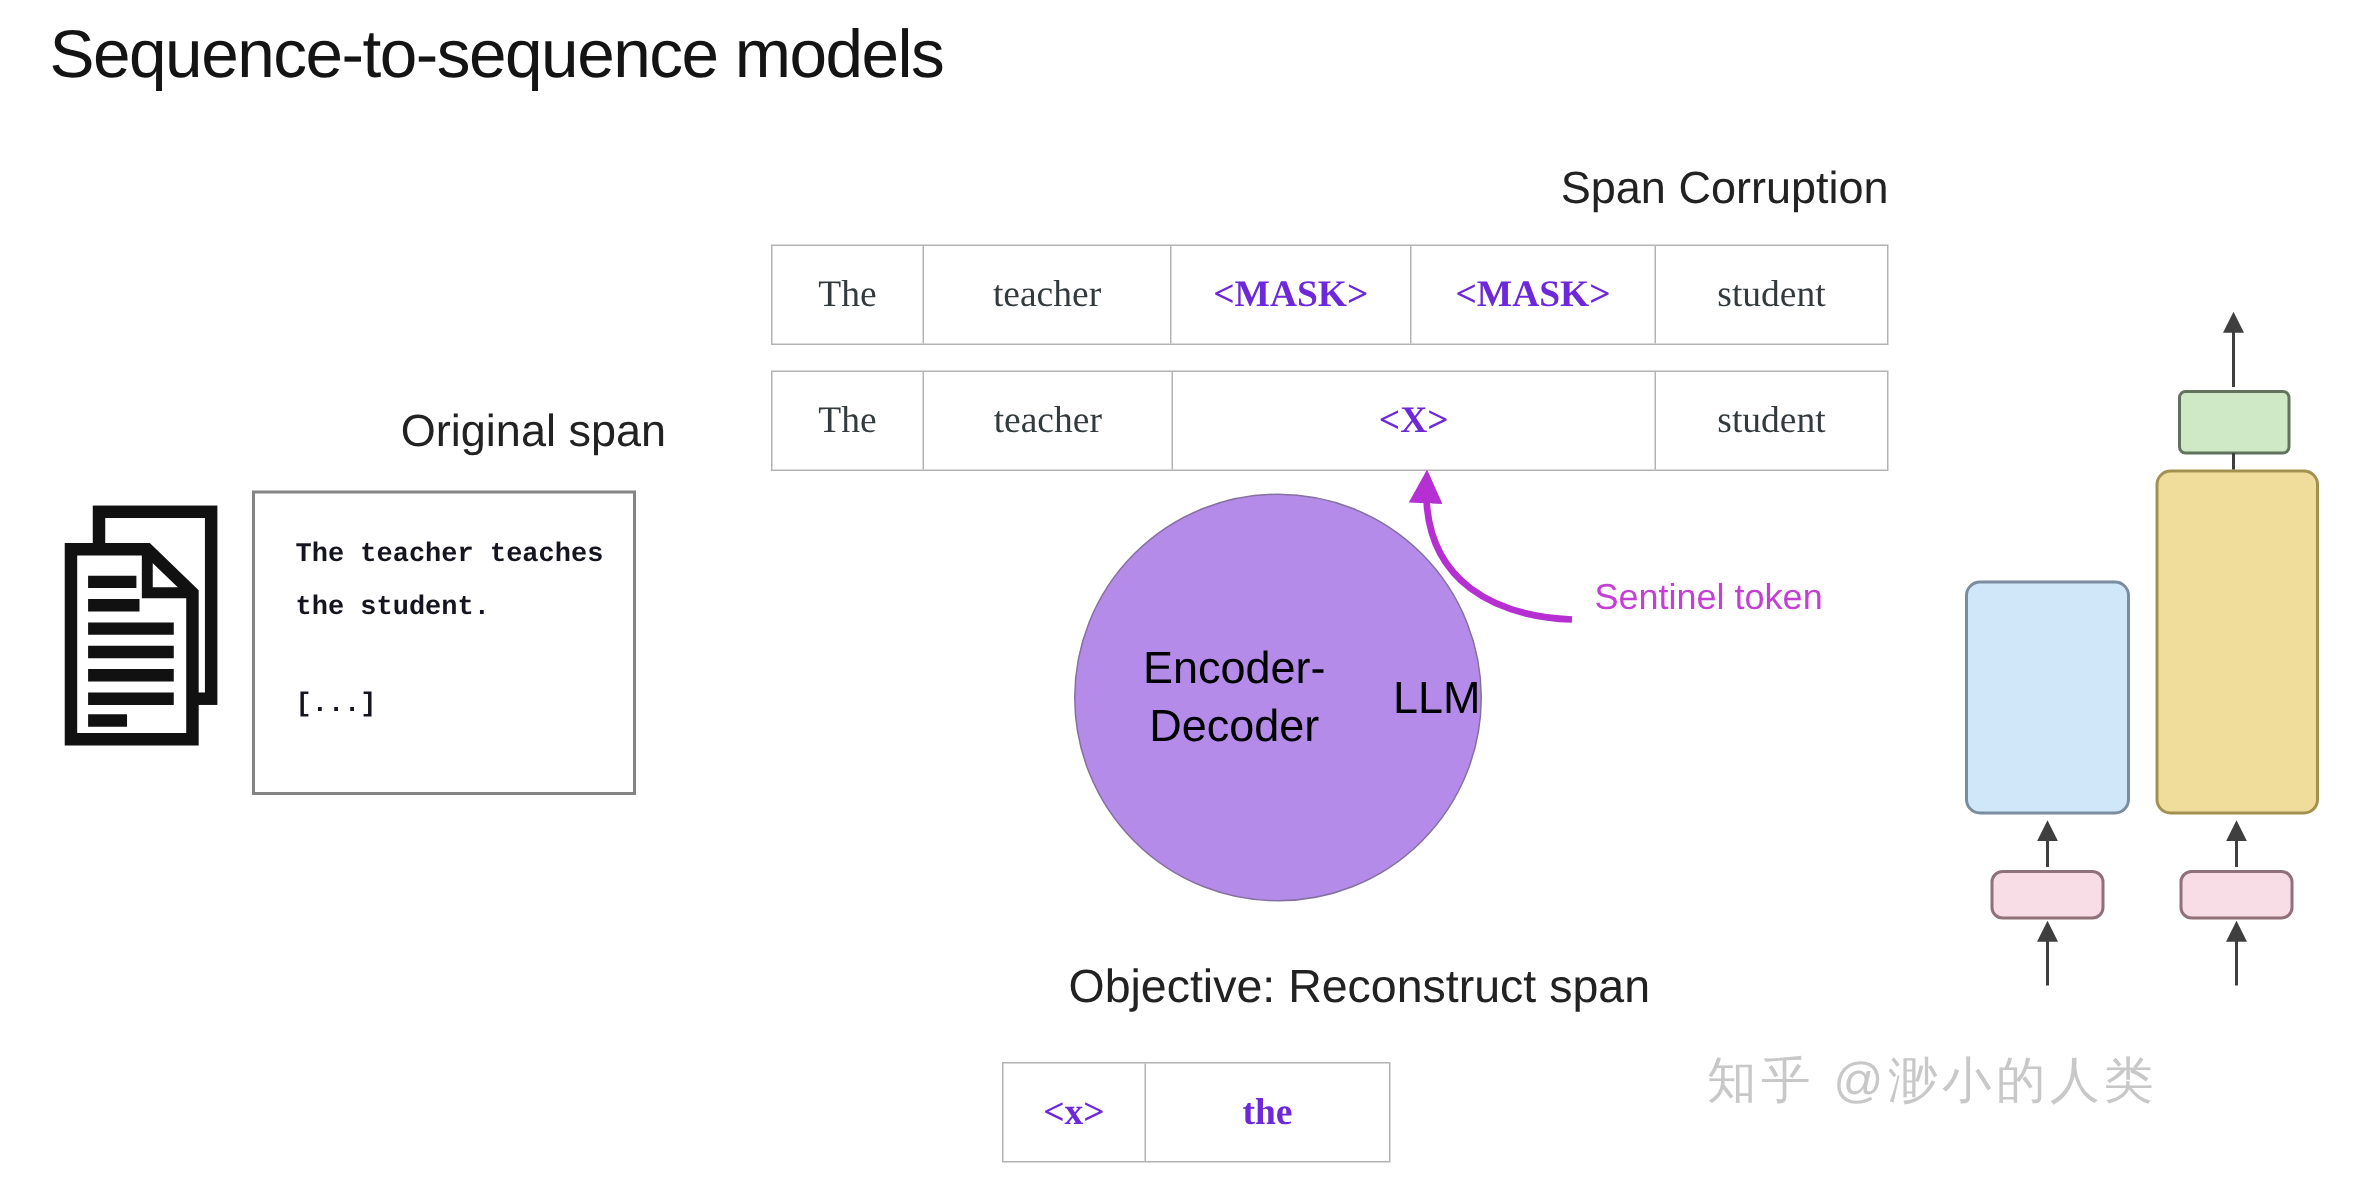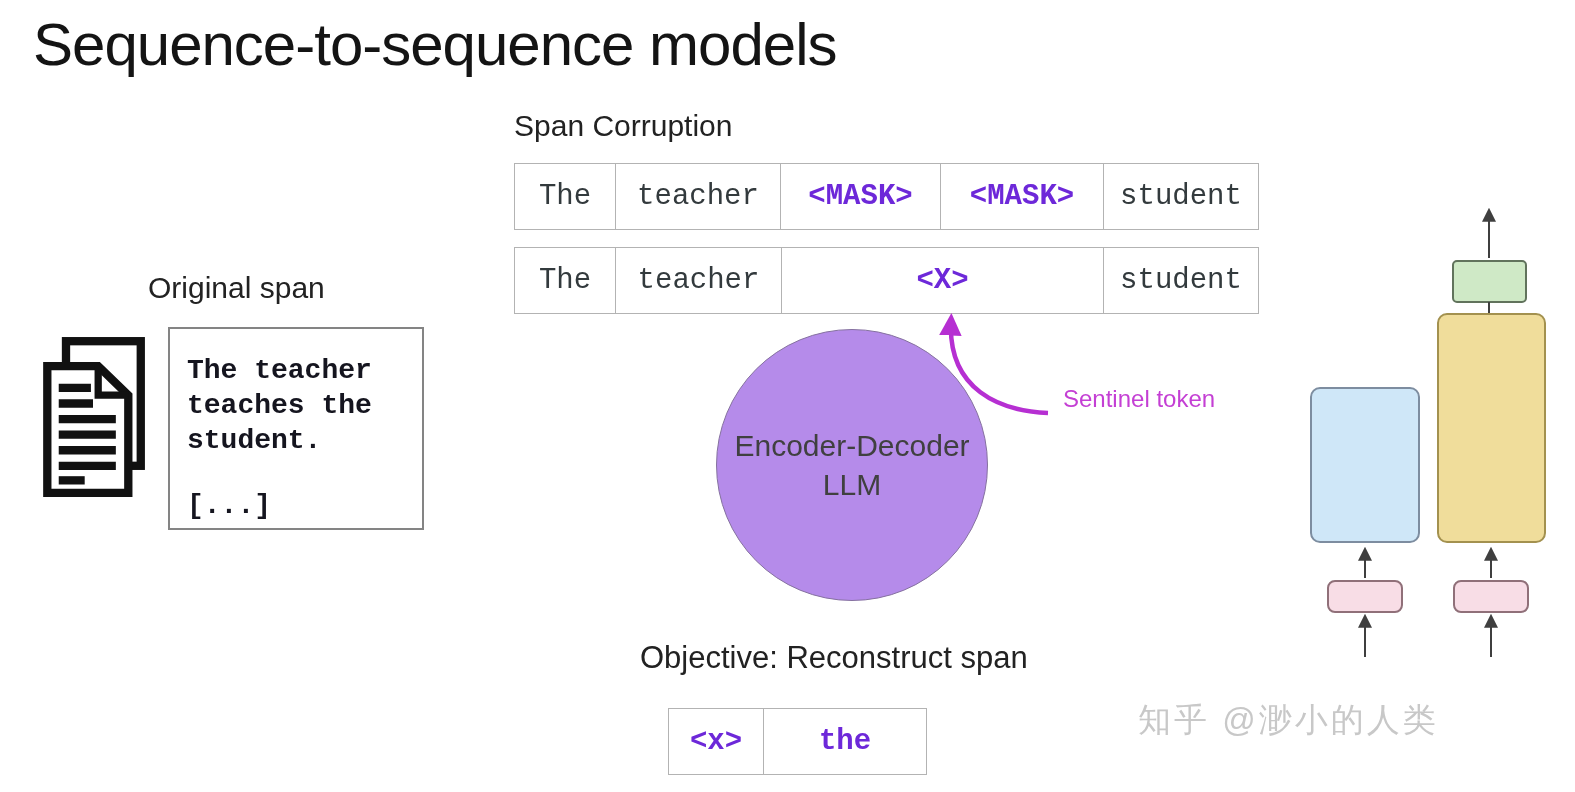--- a/index.html
+++ b/index.html
@@ -1,58 +1,58 @@
 <!DOCTYPE html>
 <html><head>
 <meta charset="utf-8">
 <style>
   * { margin:0; padding:0; box-sizing:border-box; }
   html,body { width:1575px; height:792px; background:#ffffff; overflow:hidden; }
   body { font-family:"Liberation Sans", sans-serif; position:relative; }
   .abs { position:absolute; }
 
   .slide-title {
-    left:33px; top:10px; font-size:60px; font-weight:400; color:#141414; letter-spacing:-1px;
+    left:33px; top:10px; font-size:45px; font-weight:400; color:#141414; letter-spacing:-1px;
   }
 
   .heading {
-    font-size:30px; color:#222; text-align:left; font-weight:400;
+    font-size:30px; color:#222; text-align:right; font-weight:400;
   }
   .sc-heading   { left:514px; top:109px; width:745px; }
   .orig-heading { left:148px; top:271px; width:296px; }
   .obj-heading  { left:640px; top:640px; width:460px; font-size:31px; }
 
   .token-row { display:flex; background:#fff; border:1px solid #b3b3b3; height:67px; }
   .row-masked   { left:514px; top:163px; }
   .row-sentinel { left:514px; top:247px; }
   .row-target   { left:668px; top:708px; }
   .token-cell {
     display:flex; align-items:center; justify-content:center;
-    font-family:Liberation Mono, monospace;
-    font-size:29px; color:#333a3d; border-right:1px solid #b3b3b3; height:100%;
+    font-family:Liberation Serif, serif;
+    font-size:25px; color:#333a3d; border-right:1px solid #b3b3b3; height:100%;
   }
   .token-cell:last-child { border-right:none; }
   .token-cell.bold { font-weight:bold; color:#6d28d9; }
 
   .orig-box {
     left:168px; top:327px; width:256px; height:203px;
     border:2px solid #848484; background:#fff;
     font-family:"Liberation Mono","DejaVu Sans Mono",monospace;
-    font-weight:bold; font-size:28px; line-height:35px; color:#15151f;
-    padding:24px 8px 0 17px;
+    font-weight:bold; font-size:18px; line-height:35px; color:#15151f;
+    padding:24px 8px 0 27px;
   }
   .orig-ellipsis { margin-top:30px; font-weight:bold; }
 
   .doc-icon-wrap { left:38px; top:336px; width:110px; height:162px; }
 
   .llm-circle {
     left:716px; top:329px; width:272px; height:272px; border-radius:50%;
     background:#b58bea; border:1.5px solid #85719f;
-    display:flex; flex-direction:column; align-items:center; justify-content:center;
-    font-size:30px; line-height:39px; color:#404040; text-align:center;
+    display:flex; flex-direction:row; align-items:center; justify-content:center;
+    font-size:30px; line-height:39px; color:#000000; text-align:center;
   }
 
   .sentinel-label { left:1063px; top:385px; font-size:24px; color:#c43fd4; white-space:nowrap; }
 
   .arch-box { position:absolute; border:2px solid; }
   .arch-encoder { left:1310px; top:387px; width:110px; height:156px; border-radius:10px; border-color:#7d8da0; background:#cfe7f8; }
   .arch-decoder { left:1437px; top:313px; width:109px; height:230px; border-radius:10px; border-color:#a3914f; background:#f0dd9b; }
   .arch-head    { left:1452px; top:260px; width:75px;  height:43px;  border-radius:5px;  border-color:#61735c; background:#cfe9c6; }
   .arch-embed-l { left:1327px; top:580px; width:76px;  height:33px;  border-radius:8px;  border-color:#907079; background:#f8dde6; }
   .arch-embed-r { left:1453px; top:580px; width:76px;  height:33px;  border-radius:8px;  border-color:#907079; background:#f8dde6; }

